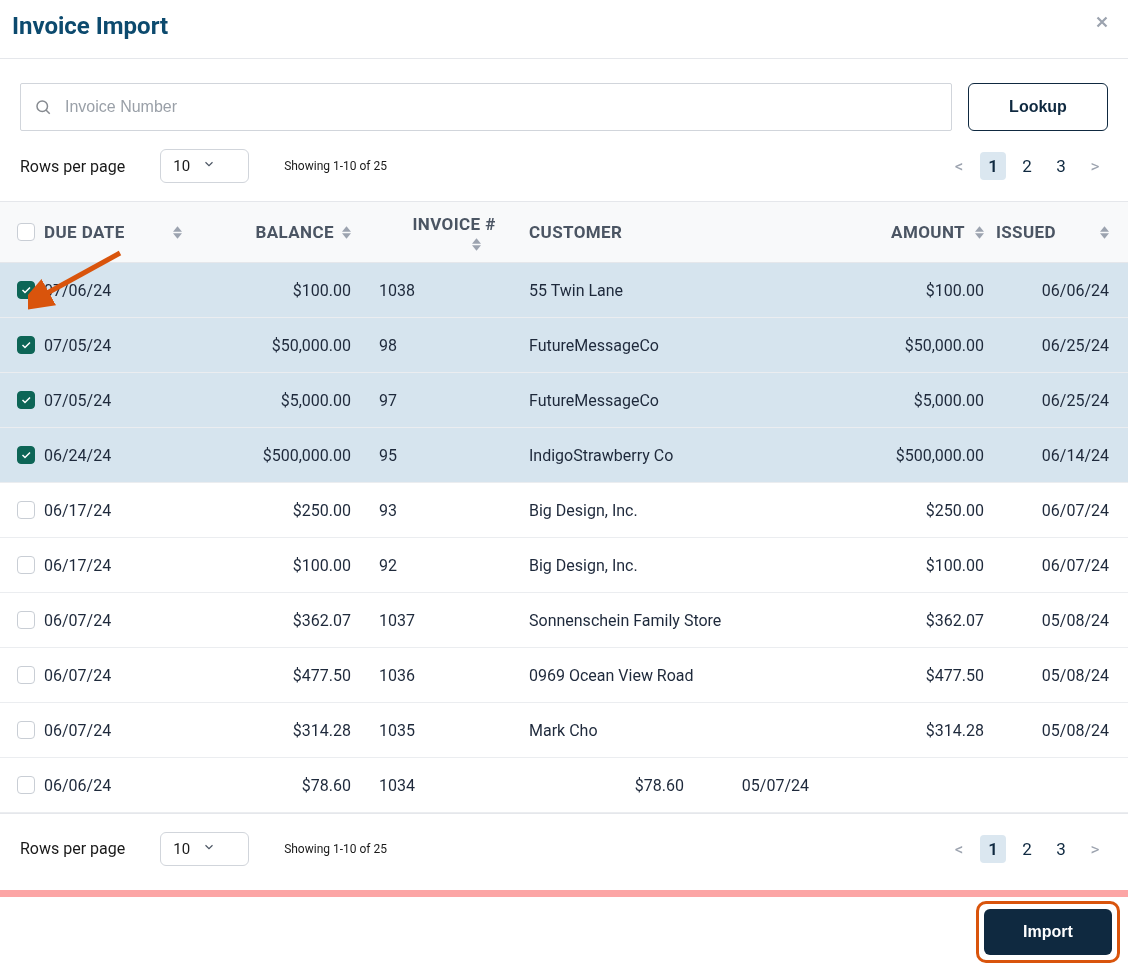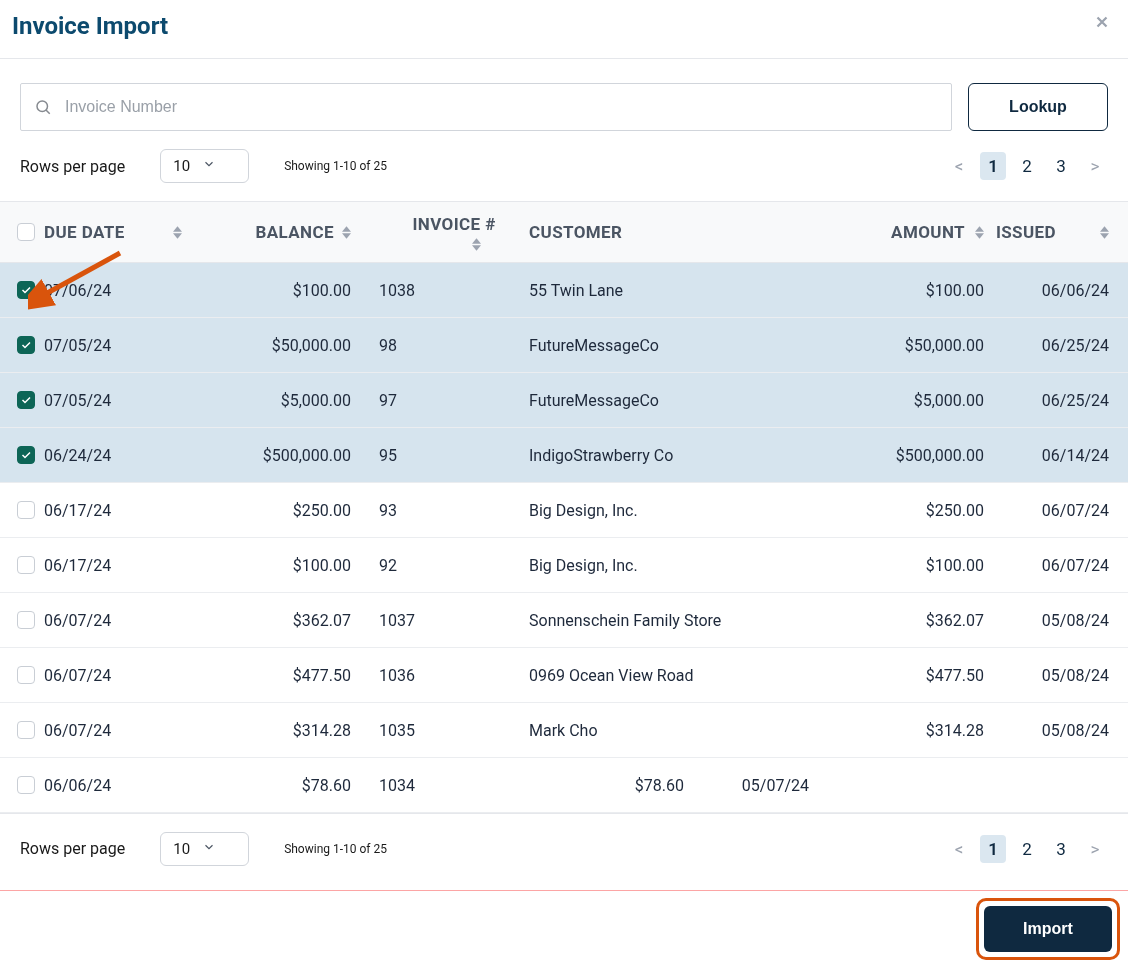--- a/index.html
+++ b/index.html
@@ -223,21 +223,21 @@
       z-index: 10;
     }
     .arrow-annot svg { width: 100px; height: 70px; }
     
     .footer {
       position: absolute;
       bottom: 0;
       left: 0;
       right: 0;
       height: 76px;
-      border-top: 1px solid #fca5a5;
+      border-top: 7px solid #fca5a5;
       display: flex;
       align-items: center;
       justify-content: flex-end;
       padding: 0 8px;
       margin-top: 44px;
     }
     .import-btn-wrap {
       border: 3px solid #d9540c;
       border-radius: 10px;
       padding: 5px;

